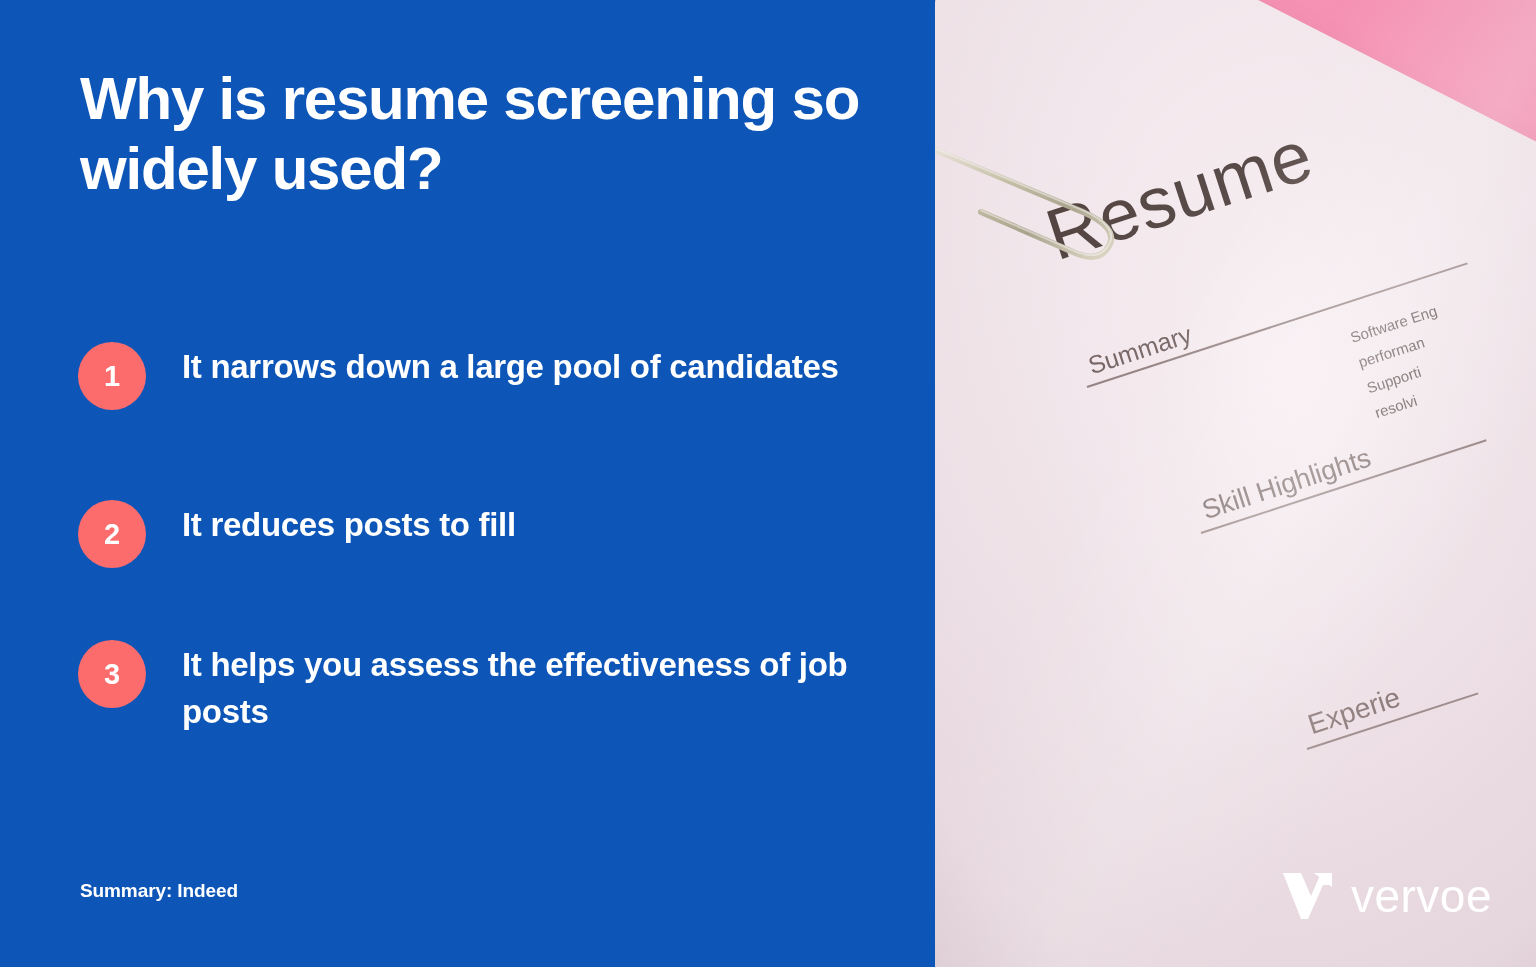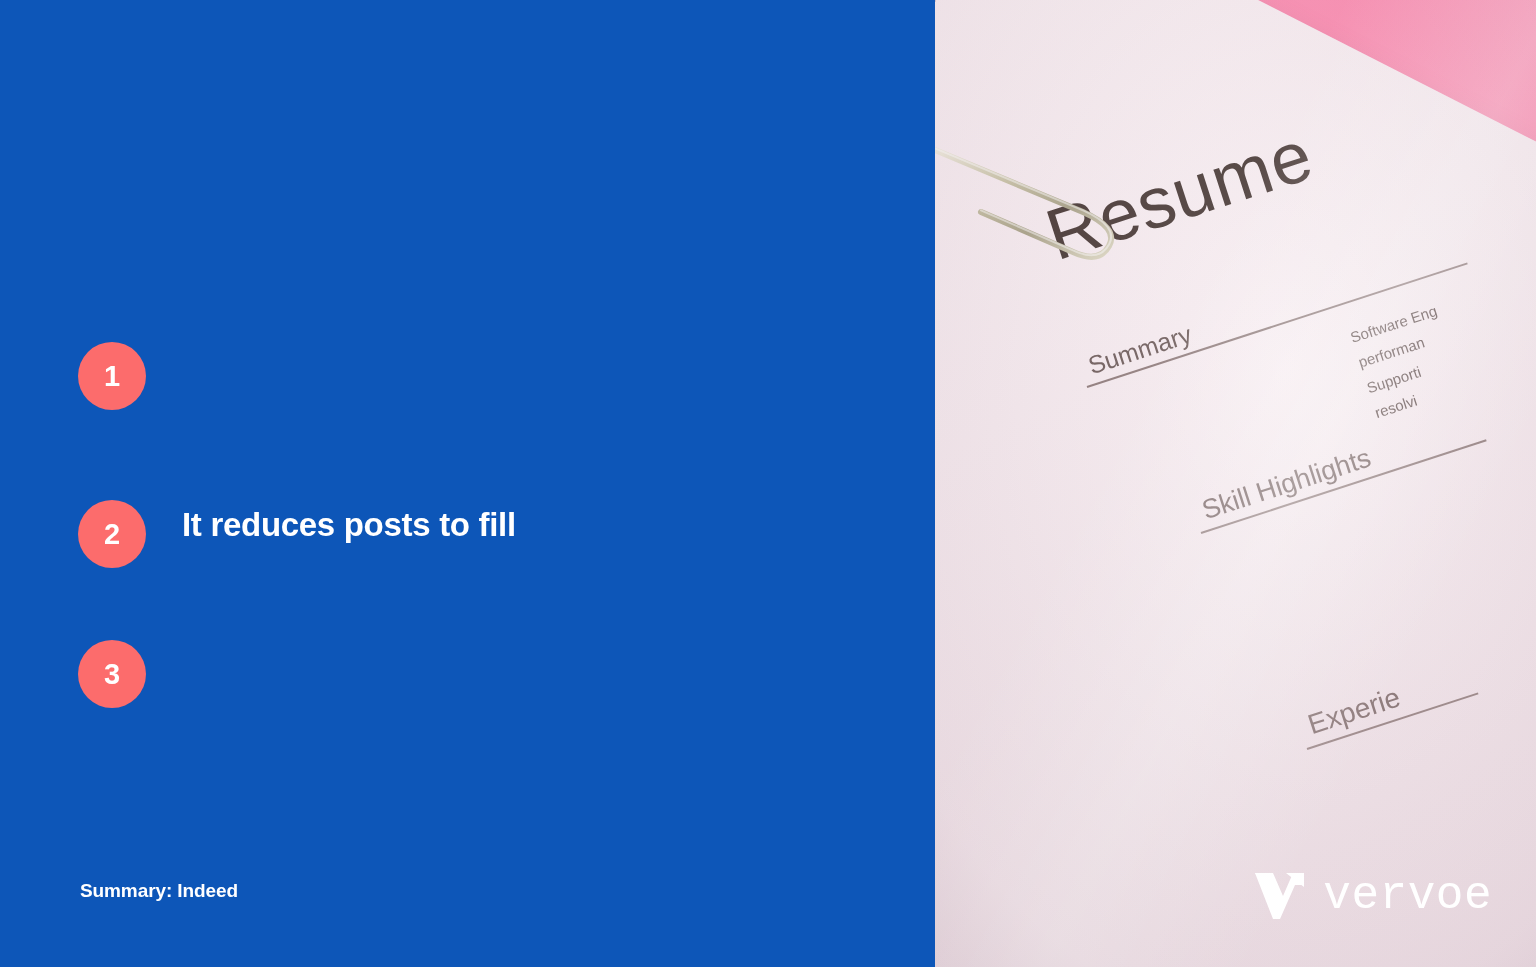--- a/index.html
+++ b/index.html
@@ -205,21 +205,20 @@
     right:44px; bottom:46px;
     display:flex; align-items:center; gap:18px;
     z-index:9;
   }
   .logo-text {
     color:#ffffff;
     font-size:46px;
     font-weight:500;
     letter-spacing:0.5px;
     line-height:1;
-    font-family:Liberation Mono, monospace;
   }
 </style>
 </head>
 <body>
 
 <div class="canvas">
 
   <div class="photo">
     <div class="photo-inner">
 
@@ -270,37 +269,40 @@
         <path d="M2 2 L20 2 L30 25 L40 2 L50 2 L50 14 L42 14 L27 48 L20 48 Z" fill="#ffffff"></path>
         <path d="M2 2 L18 2 L30 30 L26 40 L2 2 Z" fill="#ffffff"></path>
         <polygon points="33,2 51,2 51,16" fill="#ffffff"></polygon>
       </svg>
       <span class="logo-text">vervoe</span>
     </div>
   </div>
 
   <div class="left-panel">
 
+    <h1 class="title">Why is resume screening so widely used?</h1>
 
     <div class="list">
 
       <div class="list-item">
         <div class="num-badge">1</div>
+        <div class="item-text">It narrows down a large pool of candidates</div>
       </div>
 
       <div class="item-gap-1"></div>
 
       <div class="list-item">
         <div class="num-badge">2</div>
         <div class="item-text">It reduces posts to fill</div>
       </div>
 
       <div class="item-gap-2"></div>
 
       <div class="list-item">
         <div class="num-badge">3</div>
+        <div class="item-text">It helps you assess the effectiveness of job posts</div>
       </div>
     </div>
 
     <div class="source">Summary: Indeed</div>
   </div>
 
 </div>
 
 </body></html>

